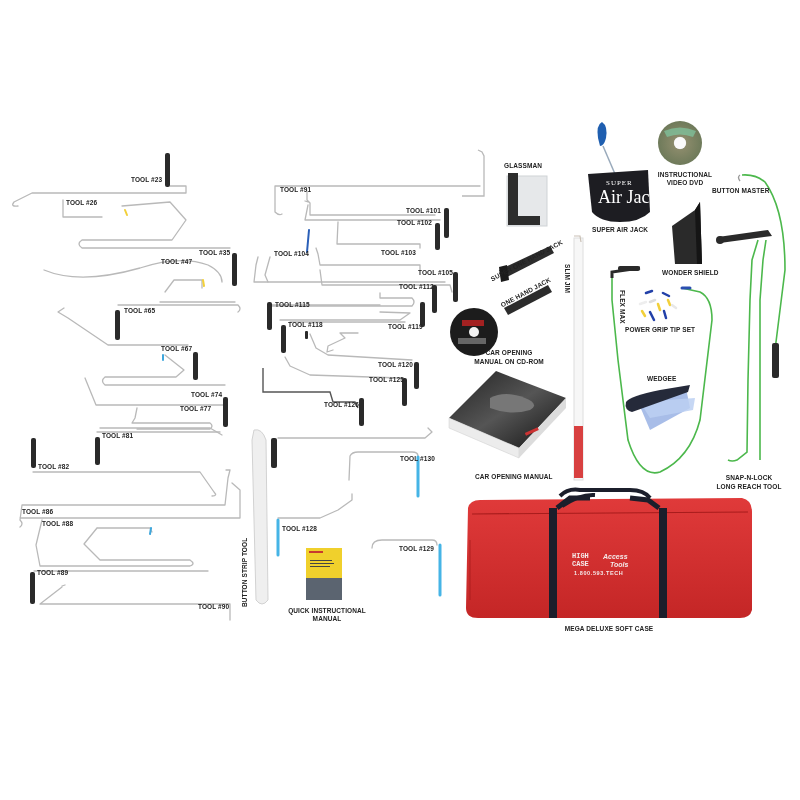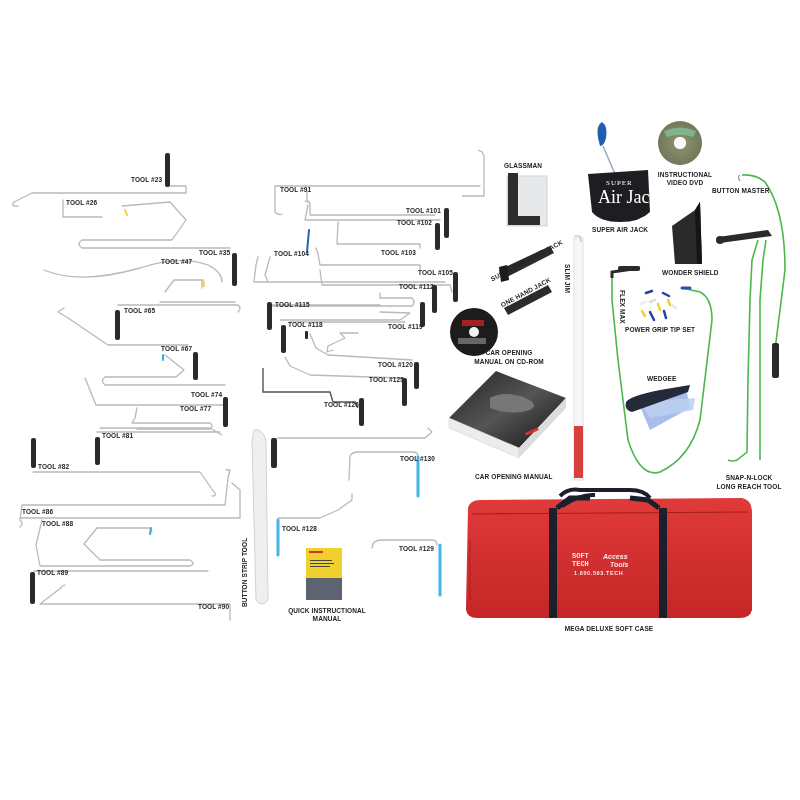--- a/index.html
+++ b/index.html
@@ -308,21 +308,21 @@
   <div class="lbl c" style="left:749px;top:475px;">SNAP-N-LOCK</div>
   <div class="lbl c" style="left:749px;top:484px;">LONG REACH TOOL</div>
 
   <div class="lbl" style="left:475px;top:474px;">CAR OPENING MANUAL</div>
 
   <div class="lbl rotL" style="left:242px;top:607px;">BUTTON STRIP TOOL</div>
 
   <div class="lbl c" style="left:327px;top:608px;">QUICK INSTRUCTIONAL</div>
   <div class="lbl c" style="left:327px;top:616px;">MANUAL</div>
 
-  <div class="bagtext" style="left:572px;top:553px;font-size:7px;font-family:'Liberation Mono',monospace;">SOFT</div>
-  <div class="bagtext" style="left:572px;top:561px;font-size:7px;font-family:'Liberation Mono',monospace;">TECH</div>
+  <div class="bagtext" style="left:572px;top:553px;font-size:7px;font-family:'Liberation Mono',monospace;">HIGH</div>
+  <div class="bagtext" style="left:572px;top:561px;font-size:7px;font-family:'Liberation Mono',monospace;">CASE</div>
   <div class="bagtext" style="left:603px;top:553px;font-size:7px;font-style:italic;">Access</div>
   <div class="bagtext" style="left:610px;top:561px;font-size:7px;font-style:italic;">Tools</div>
   <div class="bagtext" style="left:574px;top:571px;font-size:5.5px;letter-spacing:0.6px;">1.800.593.TECH</div>
 
   <div class="lbl c" style="left:609px;top:626px;">MEGA DELUXE SOFT CASE</div>
 
 </div>
 
 </body></html>

